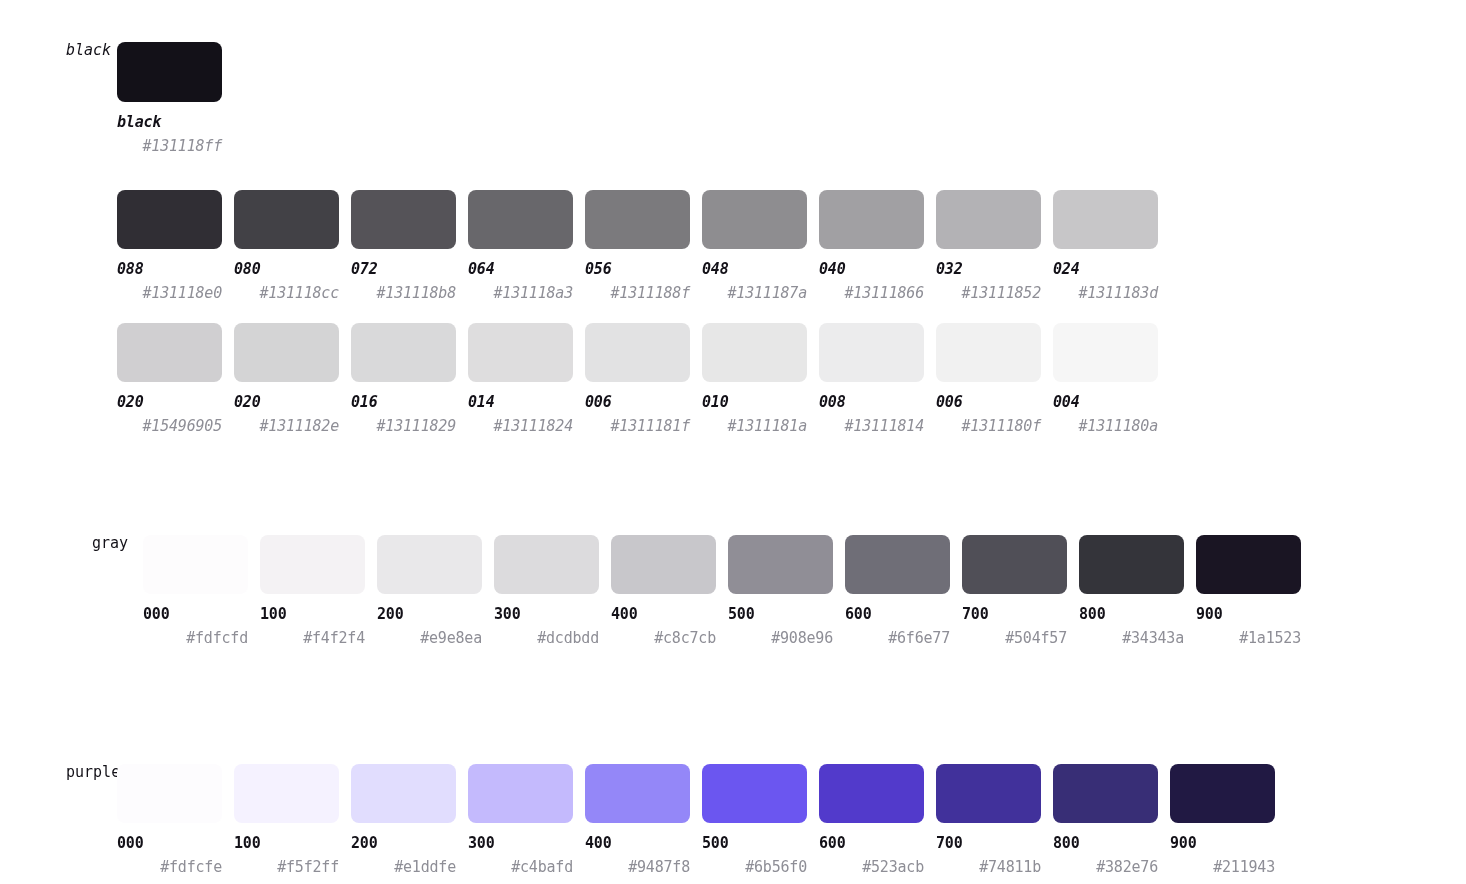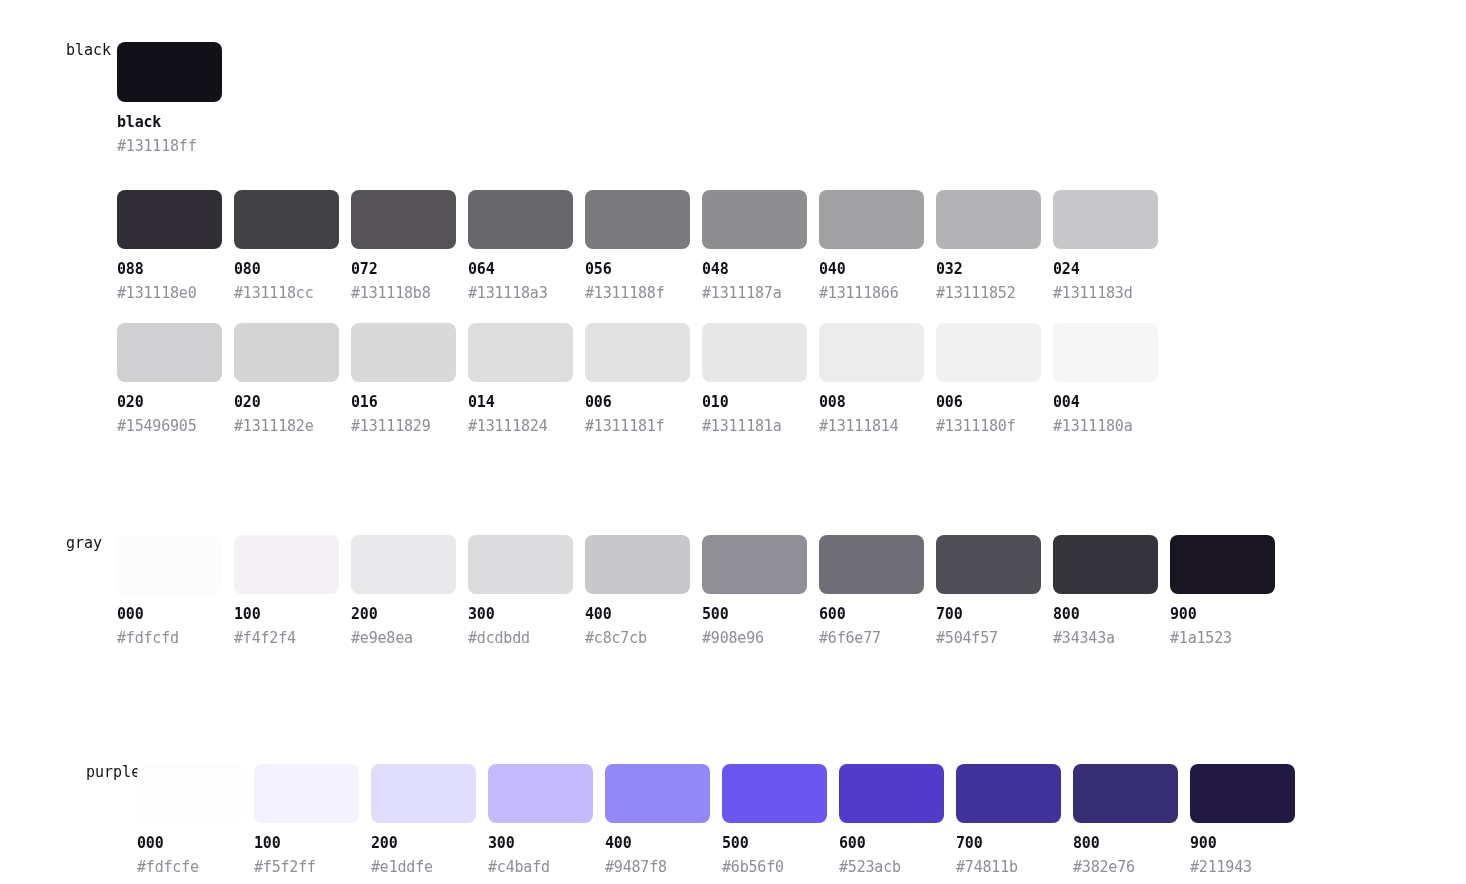--- a/index.html
+++ b/index.html
@@ -73,34 +73,35 @@
     letter-spacing: -0.2px;
     white-space: nowrap;
   }
   .swatch-hex {
     margin-top: 7px;
     font-size: 15px;
     line-height: 17px;
     color: #8e8e96;
     letter-spacing: -0.2px;
     white-space: nowrap;
+    text-align: right;
   }
 
   
   .feature-swatch .swatch-chip {
     height: 60px;
   }
 
   
-  #section-black { padding-top: 42px; }
+  #section-black { padding-top: 42px; font-style: italic; }
   #section-black .feature-row { margin-bottom: 0; }
   #section-black .scale-rows { margin-top: 35px; }
 
-  #section-gray { margin-top: 100px; }
-  #section-purple { margin-top: 117px; padding-left: 20px; }
+  #section-gray { margin-top: 100px; padding-left: 26px; }
+  #section-purple { margin-top: 117px; }
 </style>
 </head>
 <body style="background-color: rgb(255, 255, 255);">
 
 <div class="palette-page">
 
   <div class="palette-section" id="section-black">
     <div class="section-label">black</div>
     <div class="section-body">
 

